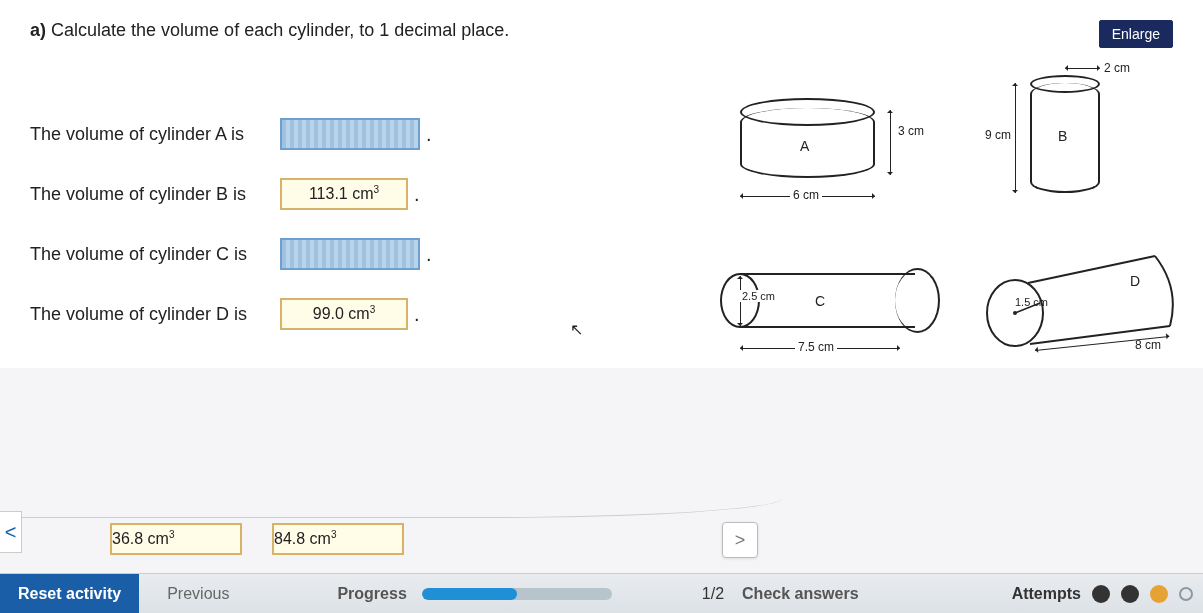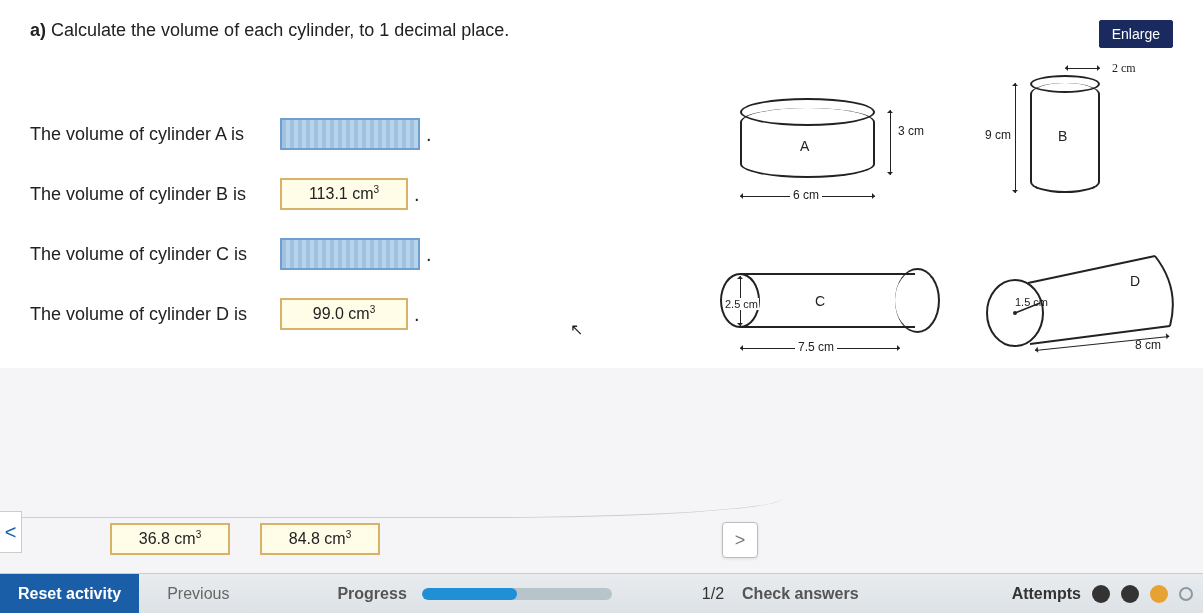--- a/index.html
+++ b/index.html
@@ -94,21 +94,21 @@
   .cylB .body { position:absolute; left:30px; top:20px; width:70px; height:110px; border:2px solid #222; border-radius:50%/10%; border-top:none;}
   .cylB .top { position:absolute; left:30px; top:12px; width:70px; height:18px; border:2px solid #222; border-radius:50%;}
   .cylB .letter { position:absolute; left:58px; top:65px; font-size:14px;}
 
   
   .cylC { left: 40px; top: 190px; width: 220px; height: 90px; }
   .cylC .end1 { position:absolute; left:0; top:5px; width:40px; height:55px; border:2px solid #222; border-radius:50%;}
   .cylC .body { position:absolute; left:20px; top:5px; width:175px; height:55px; border-top:2px solid #222; border-bottom:2px solid #222;}
   .cylC .end2 { position:absolute; left:175px; top:0; width:45px; height:65px; border:2px solid #222; border-radius:50%; border-left:none;}
   .cylC .letter { position:absolute; left:95px; top:25px; font-size:14px;}
-  .cylC .diam { position:absolute; left:4px; top:30px; font-size:11px; background:#fff; padding:0 1px;}
+  .cylC .diam { position:absolute; left:4px; top:22px; font-size:11px; background:#fff; padding:0 18px;}
 
   
   .cylD { left: 300px; top: 170px; width: 200px; height: 110px; }
   .cylD svg { position:absolute; left:0; top:0;}
   .cylD .letter { position:absolute; left:150px; top:25px; font-size:14px;}
 
   
   .harrow { position:absolute; height:1px; background:#222;}
   .harrow:before,.harrow:after{content:"";position:absolute;top:-3px;border:3px solid transparent;}
   .harrow:before{left:-3px;border-right-color:#222;}
@@ -119,27 +119,26 @@
   .varrow:after{bottom:-3px;border-top-color:#222;}
 
   .chips-row {
     position: absolute;
     left: 110px;
     bottom: 58px;
     display: flex;
     gap: 30px;
   }
   .chip {
-    width: 120px;
+    width: 132px;
     height: 32px;
     border: 2px solid #d9b26a;
     background: #fffce8;
     display: inline-flex;
     align-items: center;
-    justify-content: center;
     font-size: 16px;
     color: #222;
     cursor: grab;
   }
 
   .scroll-indicator {
     position: absolute;
     right: 445px;
     bottom: 55px;
     width: 36px; height: 36px;
@@ -266,21 +265,21 @@
         <span class="dim-label" style="left:158px; top:26px;">3 cm</span>
         <div class="harrow" style="left:0; top:98px; width:135px;"></div>
         <span class="dim-label" style="left:50px; top:90px; background:#fff; padding:0 3px;">6 cm</span>
       </div>
 
       <div class="diagram cylB">
         <div class="top"></div>
         <div class="body"></div>
         <span class="letter">B</span>
         <div class="harrow" style="left:65px; top:5px; width:35px;"></div>
-        <span class="dim-label" style="left:112px; top:-2px;font-family:Liberation Serif, serif;">2 cm</span>
+        <span class="dim-label" style="left:104px; top:-2px;">2 cm</span>
         <div class="varrow" style="left:15px; top:20px; height:110px;"></div>
         <span class="dim-label" style="left:-15px; top:65px;">9 cm</span>
       </div>
 
       <div class="diagram cylC">
         <div class="end1"></div>
         <div class="body"></div>
         <div class="end2"></div>
         <span class="letter">C</span>
         <div class="varrow" style="left:20px; top:8px; height:50px;"></div>

